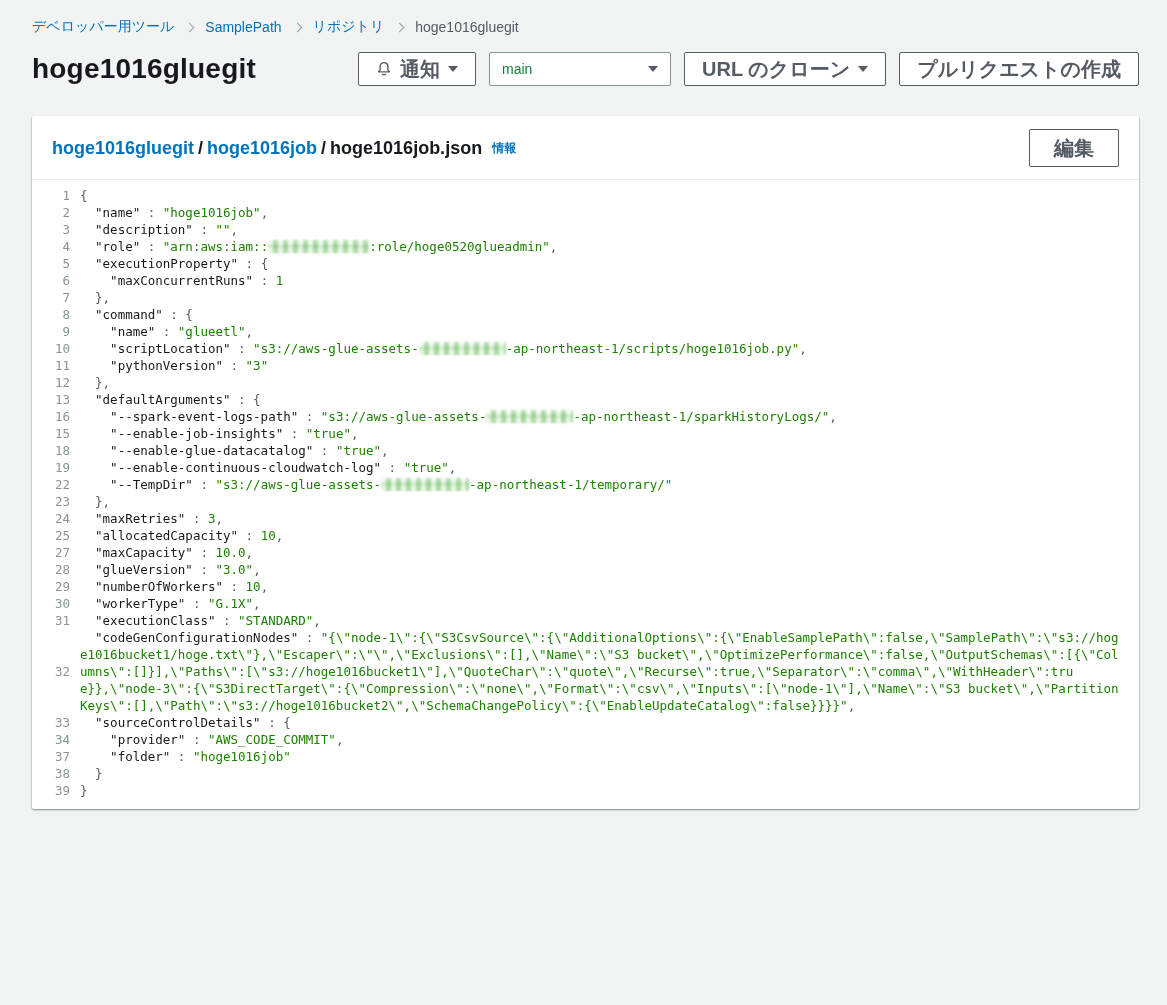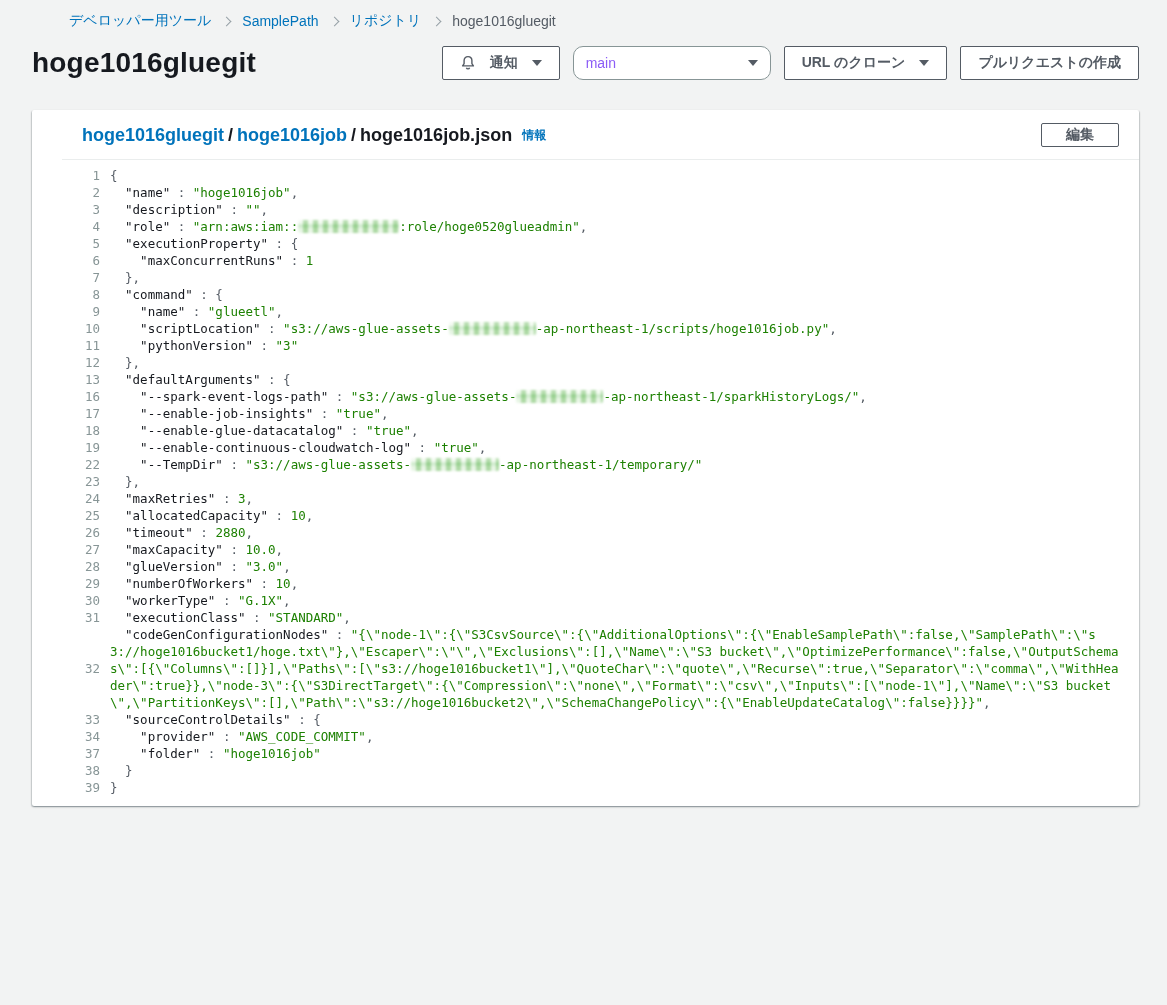--- a/index.html
+++ b/index.html
@@ -6,80 +6,79 @@
   html,body { margin:0; padding:0; }
   body {
     width:1167px; height:1005px;
     background:#f2f3f3;
     font-family:"Liberation Sans", sans-serif;
     color:#16191f;
     overflow:hidden;
   }
   
   .breadcrumb {
-    padding:12px 32px 0 32px;
+    padding:18px 32px 0 32px;
     font-size:14px;
-    display:flex; align-items:center;margin-left:37px;
+    display:flex; align-items:center;
   }
   .crumb-link { color:#0073bb; text-decoration:none; cursor:pointer; }
   .crumb-current { color:#545b64; }
   .crumb-sep {
     display:inline-block; width:7px; height:7px;
     border-top:1.6px solid #96a0a6; border-right:1.6px solid #96a0a6;
     transform:rotate(45deg);
     margin:0 12px;
   }
   
   .page-header {
     display:flex; justify-content:space-between; align-items:center;
     padding:16px 28px 0 32px;
   }
   .page-title { font-size:28px; font-weight:700; margin:0; letter-spacing:.2px; }
   .actions { display:flex; align-items:center; gap:13px; }
   .btn {
     background:#fff; border:1px solid #545b64; border-radius:2px;
-    color:#545b64; font-weight:700; font-size:14px;
+    color:#545b64; font-weight:700; font-size:20px;
     padding:0 17px; height:34px;
-    display:flex; align-items:center; gap:14px;
+    display:flex; align-items:center; gap:8px;
     cursor:pointer; font-family:inherit;
   }
   .caret {
     display:inline-block; width:0; height:0;
     border-left:5px solid transparent; border-right:5px solid transparent;
     border-top:6px solid #545b64;
   }
   .select-box {
-    background:#fff; border:1px solid #879596; border-radius:10px;
-    color:#8b5cf6; font-size:14px;
-    width:198px; height:34px; padding:0 12px;
+    background:#fff; border:1px solid #879596; border-radius:2px;
+    color:#15803d; font-size:14px;
+    width:182px; height:34px; padding:0 12px;
     display:flex; align-items:center; justify-content:space-between;
     cursor:pointer;
   }
   
   .card {
     margin:30px 28px 0 32px;
     background:#fff;
     border-radius:2px;
     box-shadow:0 1px 2px 0 rgba(0,28,36,.3), 1px 1px 1px 0 rgba(0,28,36,.12), -1px 1px 1px 0 rgba(0,28,36,.12);
-    padding-left:30px;
   }
   .card-header {
     display:flex; justify-content:space-between; align-items:center;
     padding:13px 20px 12px 20px;
     border-bottom:1px solid #eaeded;
   }
   .file-path { font-size:18px; font-weight:700; }
   .path-link { color:#0073bb; text-decoration:none; cursor:pointer; }
   .path-sep { color:#16191f; padding:0 4px; }
   .file-name { color:#16191f; }
   .info-link {
     font-size:12px; font-weight:700; color:#0073bb;
     margin-left:10px; vertical-align:2px; cursor:pointer; text-decoration:none;
   }
-  .edit-btn { padding:0 24px; height:24px; }
+  .edit-btn { padding:0 24px; height:38px; }
   
   .code {
     padding:7px 14px 10px 0;
     font-family:"DejaVu Sans Mono", monospace;
     font-size:12.5px; line-height:17px;
   }
   .code-line { display:flex; }
   .gutter {
     width:48px; min-width:48px;
     padding-right:10px;
@@ -204,21 +203,21 @@
       </div>
       <div class="code-line">
         <span class="gutter">13</span>
         <span class="line-content"><span class="seg-k">  "defaultArguments"</span><span class="seg-p"> : {</span></span>
       </div>
       <div class="code-line">
         <span class="gutter">16</span>
         <span class="line-content"><span class="seg-k">    "--spark-event-logs-path"</span><span class="seg-p"> : </span><span class="seg-s">"s3://aws-glue-assets-</span><span class="blur-redaction" style="width: 87px;"></span><span class="seg-s">-ap-northeast-1/sparkHistoryLogs/"</span><span class="seg-p">,</span></span>
       </div>
       <div class="code-line">
-        <span class="gutter">17</span>
+        <span class="gutter">15</span>
         <span class="line-content"><span class="seg-k">    "--enable-job-insights"</span><span class="seg-p"> : </span><span class="seg-s">"true"</span><span class="seg-p">,</span></span>
       </div>
       <div class="code-line">
         <span class="gutter">18</span>
         <span class="line-content"><span class="seg-k">    "--enable-glue-datacatalog"</span><span class="seg-p"> : </span><span class="seg-s">"true"</span><span class="seg-p">,</span></span>
       </div>
       <div class="code-line">
         <span class="gutter">19</span>
         <span class="line-content"><span class="seg-k">    "--enable-continuous-cloudwatch-log"</span><span class="seg-p"> : </span><span class="seg-s">"true"</span><span class="seg-p">,</span></span>
       </div>
@@ -232,24 +231,20 @@
       </div>
       <div class="code-line">
         <span class="gutter">24</span>
         <span class="line-content"><span class="seg-k">  "maxRetries"</span><span class="seg-p"> : </span><span class="seg-n">3</span><span class="seg-p">,</span></span>
       </div>
       <div class="code-line">
         <span class="gutter">25</span>
         <span class="line-content"><span class="seg-k">  "allocatedCapacity"</span><span class="seg-p"> : </span><span class="seg-n">10</span><span class="seg-p">,</span></span>
       </div>
       <div class="code-line">
-        <span class="gutter">26</span>
-        <span class="line-content"><span class="seg-k">  "timeout"</span><span class="seg-p"> : </span><span class="seg-n">2880</span><span class="seg-p">,</span></span>
-      </div>
-      <div class="code-line">
         <span class="gutter">27</span>
         <span class="line-content"><span class="seg-k">  "maxCapacity"</span><span class="seg-p"> : </span><span class="seg-n">10.0</span><span class="seg-p">,</span></span>
       </div>
       <div class="code-line">
         <span class="gutter">28</span>
         <span class="line-content"><span class="seg-k">  "glueVersion"</span><span class="seg-p"> : </span><span class="seg-s">"3.0"</span><span class="seg-p">,</span></span>
       </div>
       <div class="code-line">
         <span class="gutter">29</span>
         <span class="line-content"><span class="seg-k">  "numberOfWorkers"</span><span class="seg-p"> : </span><span class="seg-n">10</span><span class="seg-p">,</span></span>

